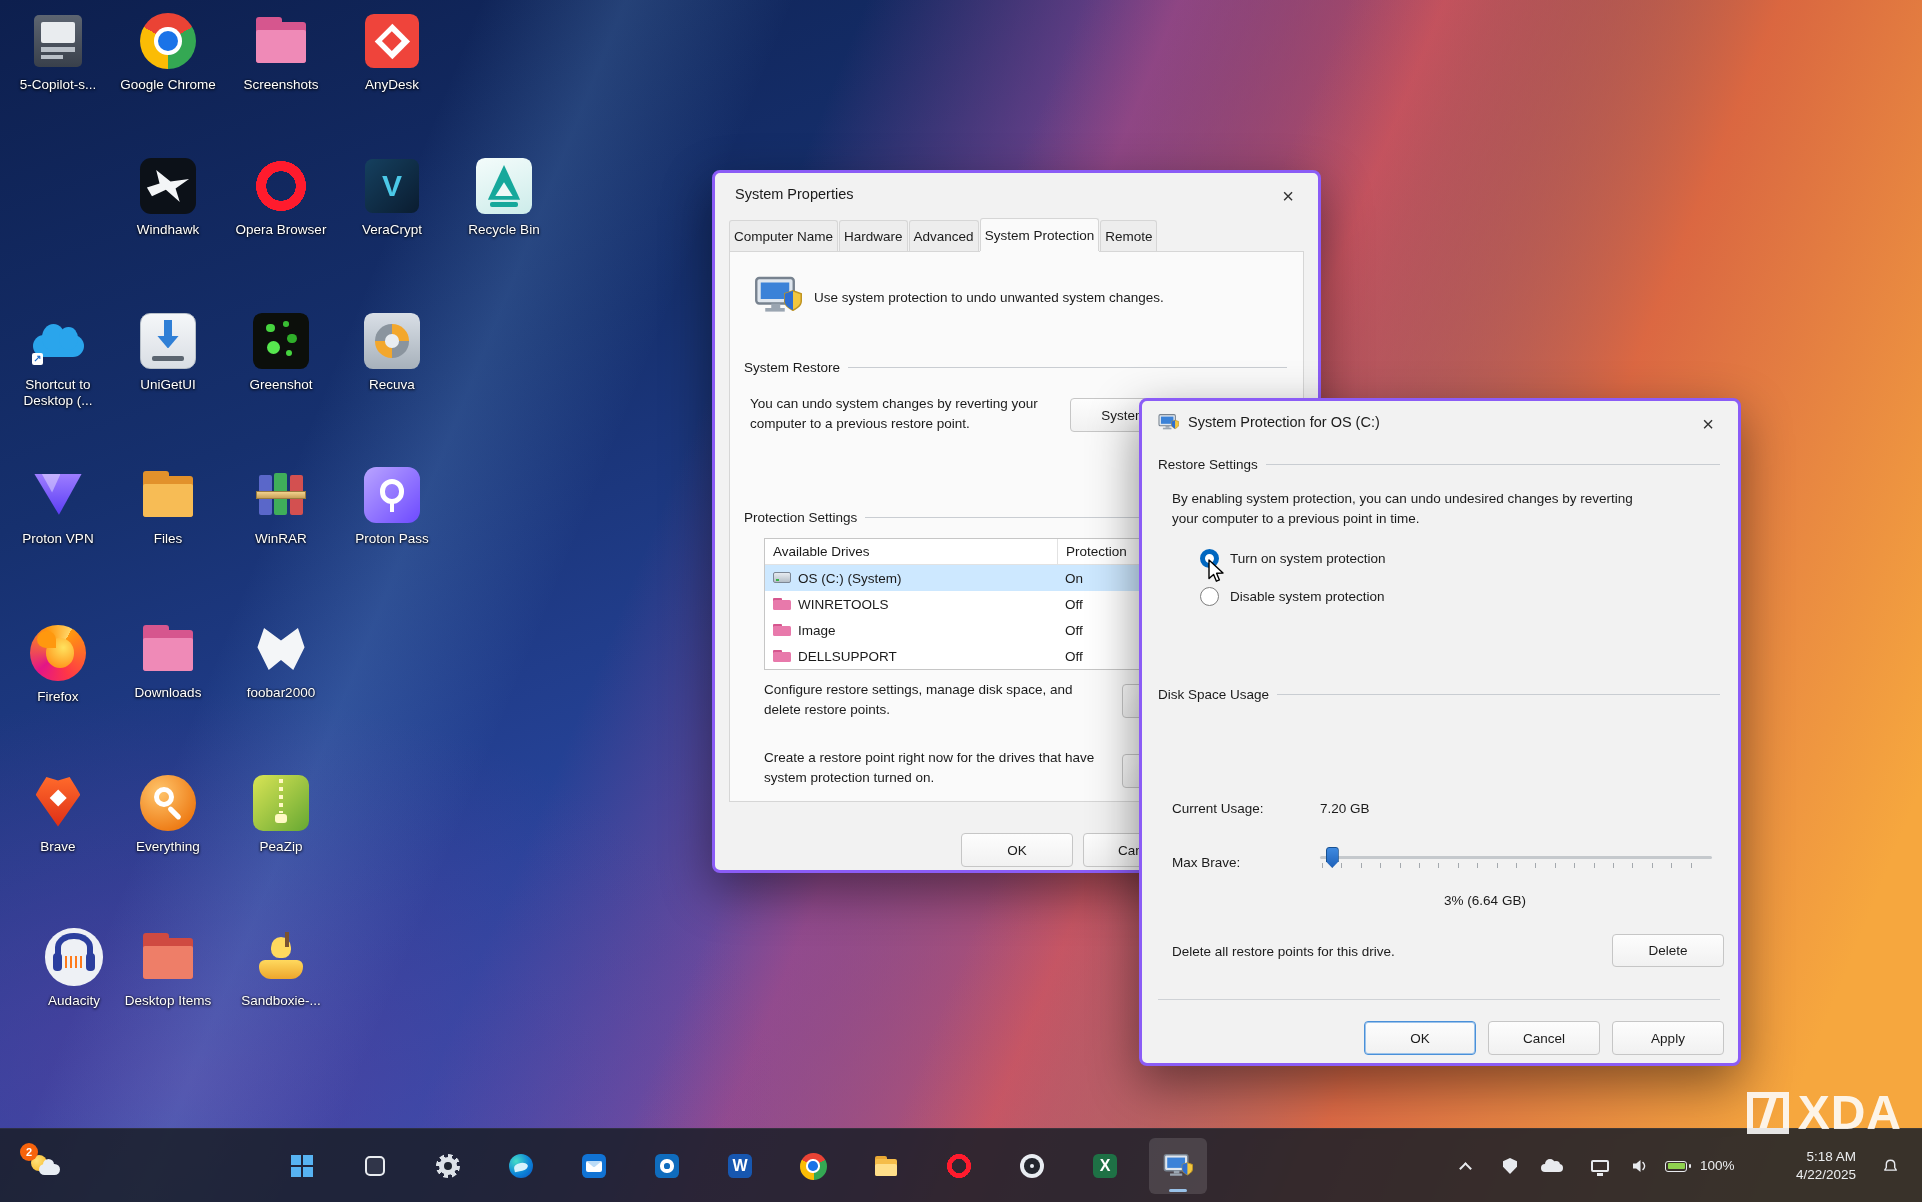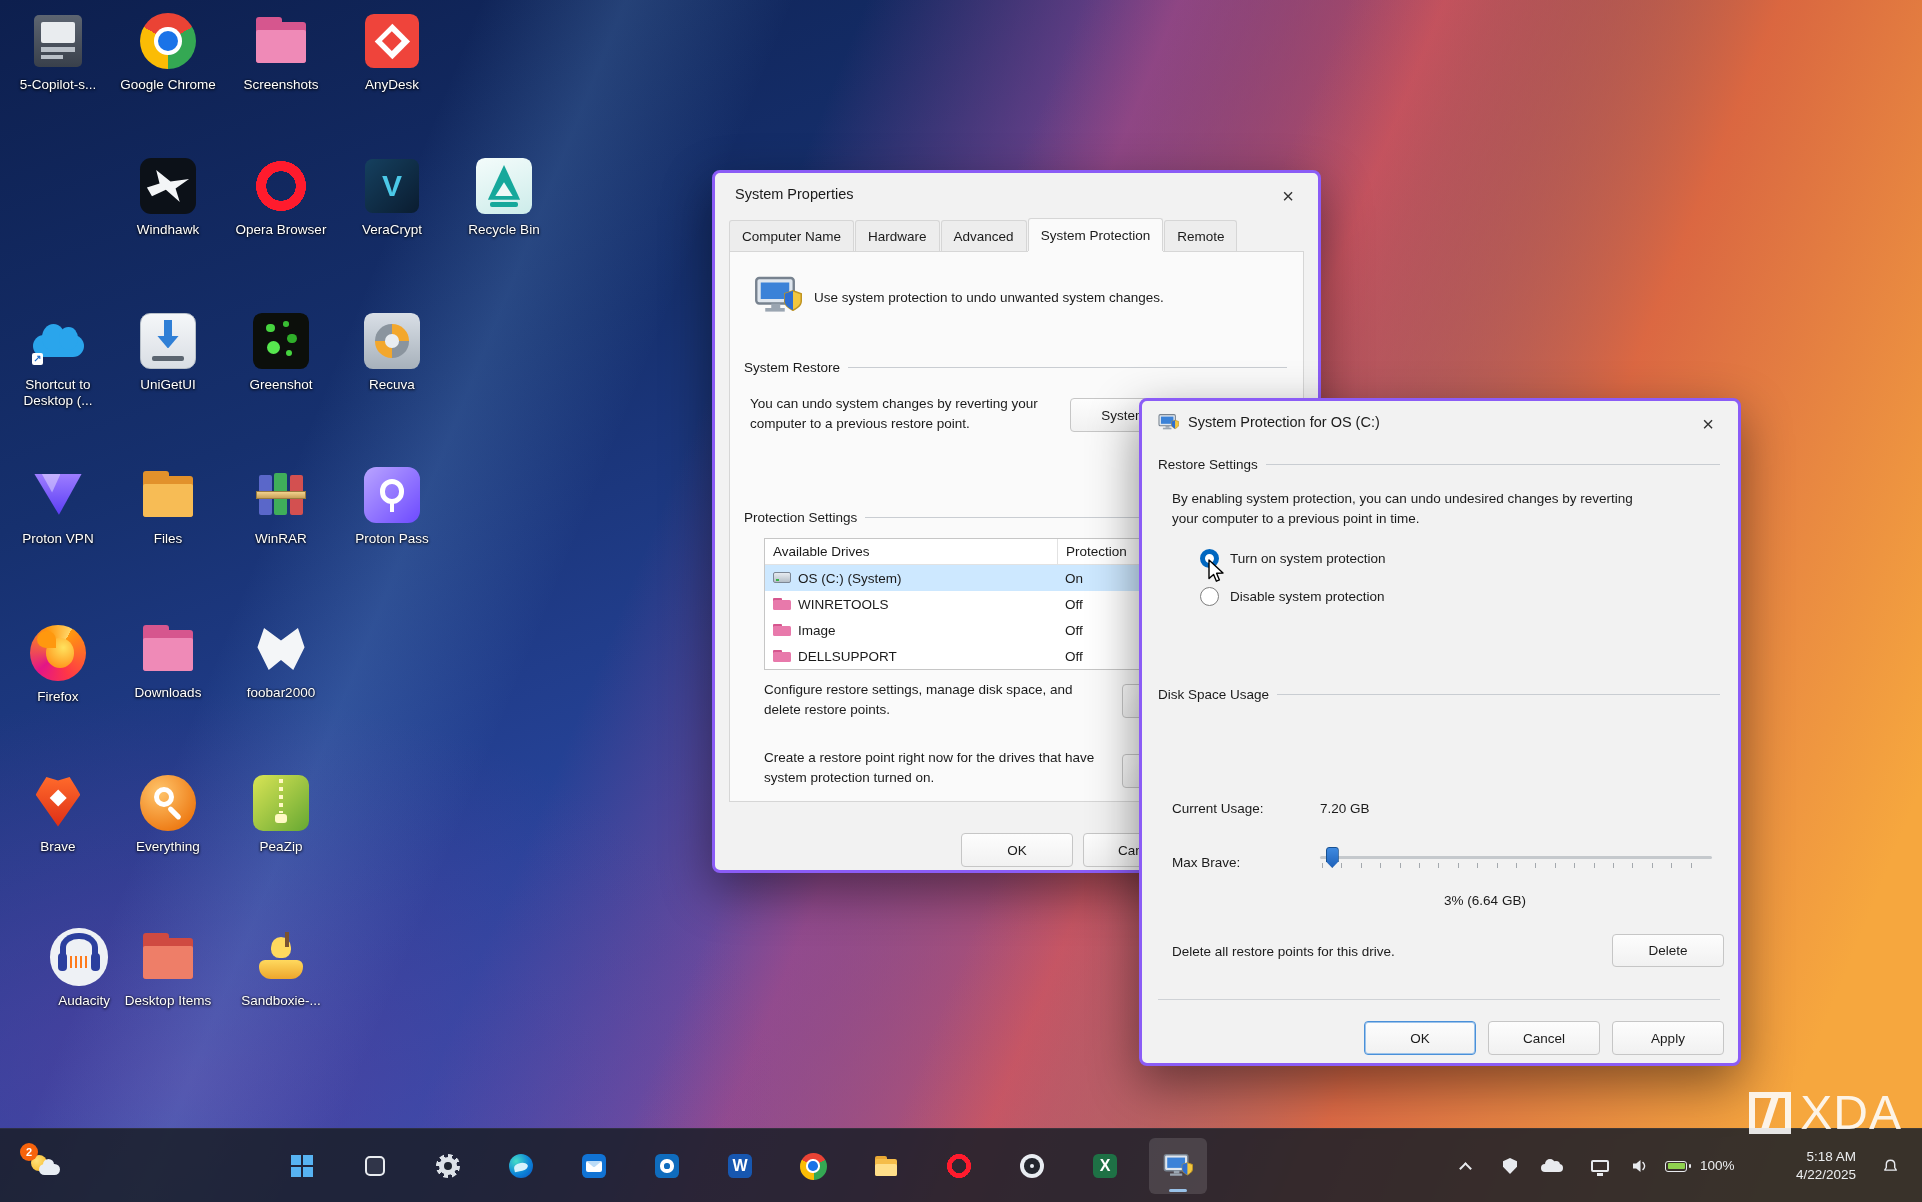--- a/index.html
+++ b/index.html
@@ -22,21 +22,21 @@
 .dic-label{display:block;font-size:13.5px;line-height:16px;color:#fff;text-align:center;max-width:96px;text-shadow:0 1px 3px rgba(0,0,0,.95),0 0 2px rgba(0,0,0,.7)}
 
 .win{position:absolute;background:#f2f2f2;border:3px solid #8b5cf6;border-radius:8px;box-shadow:0 18px 50px rgba(0,0,0,.45);overflow:hidden}
 #sysprops{left:712px;top:170px;width:609px;height:703px;z-index:10}
 #protdlg{left:1139px;top:398px;width:602px;height:668px;z-index:20}
 .titlebar{position:absolute;left:0;right:0;top:0;height:44px}
 .titlebar .title{position:absolute;left:20px;top:13px;font-size:14.5px;color:#1b1b1b;white-space:nowrap}
 .close-x{position:absolute;right:12px;top:8px;width:36px;height:30px;display:flex;align-items:center;justify-content:center;font-size:20px;color:#333;border-radius:5px;cursor:default}
 
 .tabs{position:absolute;left:14px;top:47px;display:flex;gap:1px;z-index:5}
-.tab{padding:0 12px;height:31px;line-height:31px;font-size:13.5px;background:#ededed;border:1px solid #d6d6d6;border-bottom:none;border-radius:3px 3px 0 0;white-space:nowrap}
+.tab{padding:0 4px;height:31px;line-height:31px;font-size:13.5px;background:#ededed;border:1px solid #d6d6d6;border-bottom:none;border-radius:3px 3px 0 0;white-space:nowrap}
 .tab.active{height:33px;line-height:33px;margin-top:-2px;background:#fafafa;box-shadow:0 1px 0 0 #fafafa;position:relative;z-index:6}
 .tabpage{position:absolute;left:14px;right:14px;top:78px;height:551px;background:#fafafa;border:1px solid #d6d6d6}
 
 .group{position:absolute;display:flex;align-items:center;gap:8px;font-size:13.5px;color:#1b1b1b}
 .gline{flex:1;height:1px;background:#c9cdd2}
 .ptext{position:absolute;font-size:13.5px;color:#1b1b1b;line-height:20px}
 .btn{position:absolute;display:flex;align-items:center;justify-content:center;font-size:13.5px;font-family:"Liberation Sans",sans-serif;color:#1b1b1b;background:linear-gradient(#fdfdfd,#f1f1f1);border:1px solid #c6c6c6;border-radius:4px;cursor:default}
 .btn.default{border-color:#4a90d9;box-shadow:inset 0 0 0 1px #9cc3ea}
 
 .dtable{position:absolute;background:#fff;border:1px solid #c6c6c6;font-size:13.5px}
@@ -66,21 +66,21 @@
 .tb-btn.active:after{content:"";position:absolute;bottom:2px;left:50%;transform:translateX(-50%);width:18px;height:3px;border-radius:2px;background:#98c1e8}
 .tb-ic{position:relative;width:30px;height:30px;display:block}
 .wbadge{position:absolute;left:8px;top:5px;width:18px;height:18px;border-radius:50%;background:#f7630c;color:#fff;font-size:11px;font-weight:bold;display:flex;align-items:center;justify-content:center;z-index:2}
 .tray-ic{position:absolute;top:0;height:74px;width:36px;display:flex;align-items:center;justify-content:center}
 .tb-text{position:absolute;top:29px;font-size:13.5px;color:#eceef0}
 .clock{position:absolute;right:66px;top:19px;text-align:right;font-size:13.5px;color:#eceef0;line-height:18px;white-space:nowrap}
 
 #watermark{position:absolute;right:20px;top:1092px;z-index:60;display:flex;align-items:center;gap:9px;color:#fff;opacity:.88;pointer-events:none}
 .xda-box{width:42px;height:42px;border:6px solid #fff;position:relative;display:block}
 .xda-box i{position:absolute;left:50%;top:-6px;bottom:-6px;width:7px;background:#fff;transform:translateX(-50%) rotate(18deg)}
-.xda-text{font-size:48px;font-weight:normal;line-height:42px;letter-spacing:1px}
+.xda-text{font-size:48px;font-weight:bold;line-height:42px;letter-spacing:1px}
 #cursor{position:absolute;left:1204px;top:558px;z-index:100;pointer-events:none}
 </style>
 </head>
 <body>
 
 <div id="wallpaper"></div>
 <div id="desktop-icons">
     <div class="dicon" style="left: 6px; top: 10px;">
       <span class="dic-img">
         <span class="ab" style="inset:8% 12%;background:linear-gradient(#5d6571,#39404b);border-radius:5px"></span>
@@ -250,21 +250,21 @@
       <span class="dic-label">Everything</span>
     </div>
     <div class="dicon" style="left: 229px; top: 772px;">
       <span class="dic-img">
         <span class="ab" style="inset:5%;border-radius:18%;background:linear-gradient(135deg,#d9e455,#66a832)"></span>
         <span class="ab" style="left:47%;top:12%;width:7%;height:54%;background:repeating-linear-gradient(180deg,#fff9c4 0 4px,rgba(0,0,0,0) 4px 8px)"></span>
         <span class="ab" style="left:41%;top:68%;width:18%;height:14%;background:#fff9c4;border-radius:3px"></span>
       </span>
       <span class="dic-label">PeaZip</span>
     </div>
-    <div class="dicon" style="left: 6px; top: 926px; align-items: flex-end;">
+    <div class="dicon" style="left: 22px; top: 926px;">
       <span class="dic-img">
         <span class="ab" style="inset:4%;border-radius:50%;background:#eef1f5"></span>
         <span class="ab" style="left:20%;right:20%;top:12%;height:46%;border:6px solid #2b3f9e;border-bottom:none;border-radius:50% 50% 0 0"></span>
         <span class="ab" style="left:16%;top:44%;width:15%;height:28%;background:#2b3f9e;border-radius:4px"></span>
         <span class="ab" style="right:16%;top:44%;width:15%;height:28%;background:#2b3f9e;border-radius:4px"></span>
         <span class="ab" style="left:36%;right:36%;top:48%;height:20%;background:repeating-linear-gradient(90deg,#ff7a1a 0 2px,rgba(0,0,0,0) 2px 5px)"></span>
       </span>
       <span class="dic-label">Audacity</span>
     </div>
     <div class="dicon" style="left: 116px; top: 926px;">

